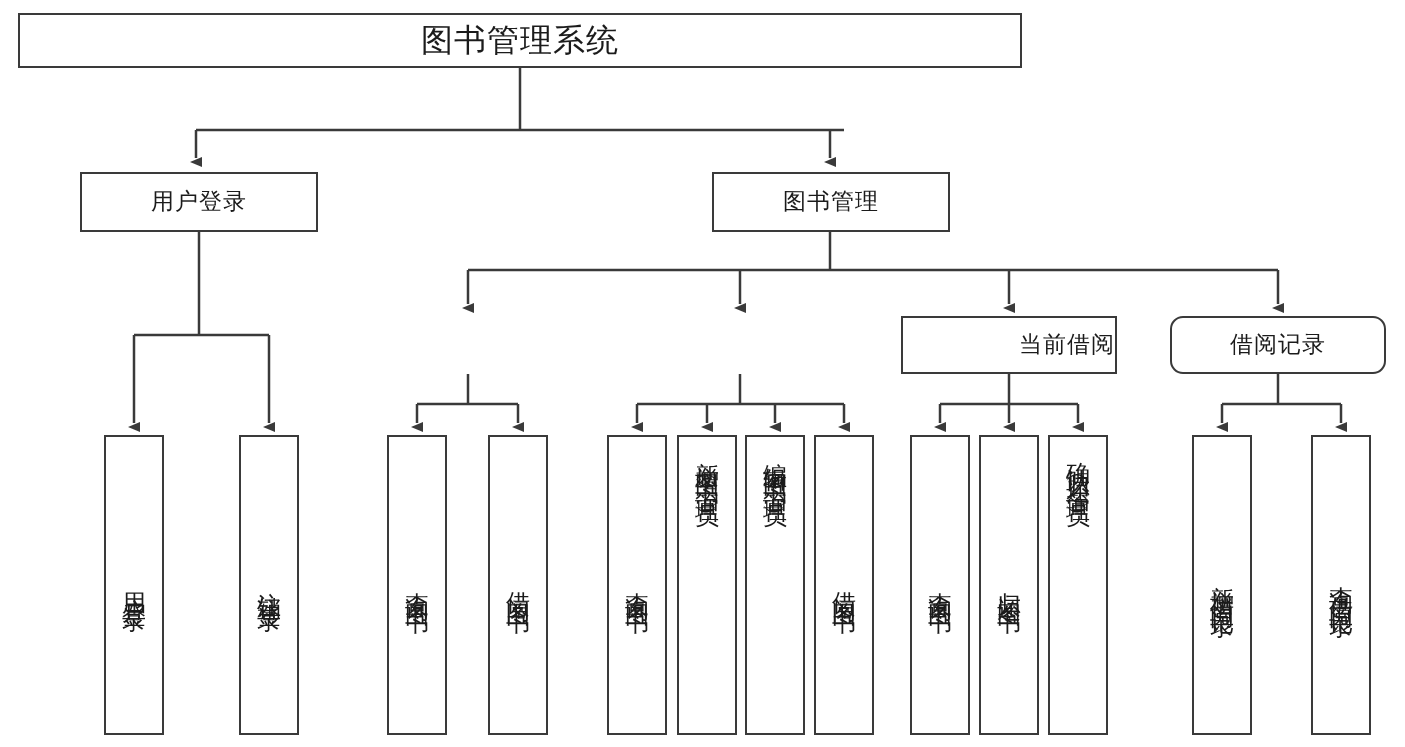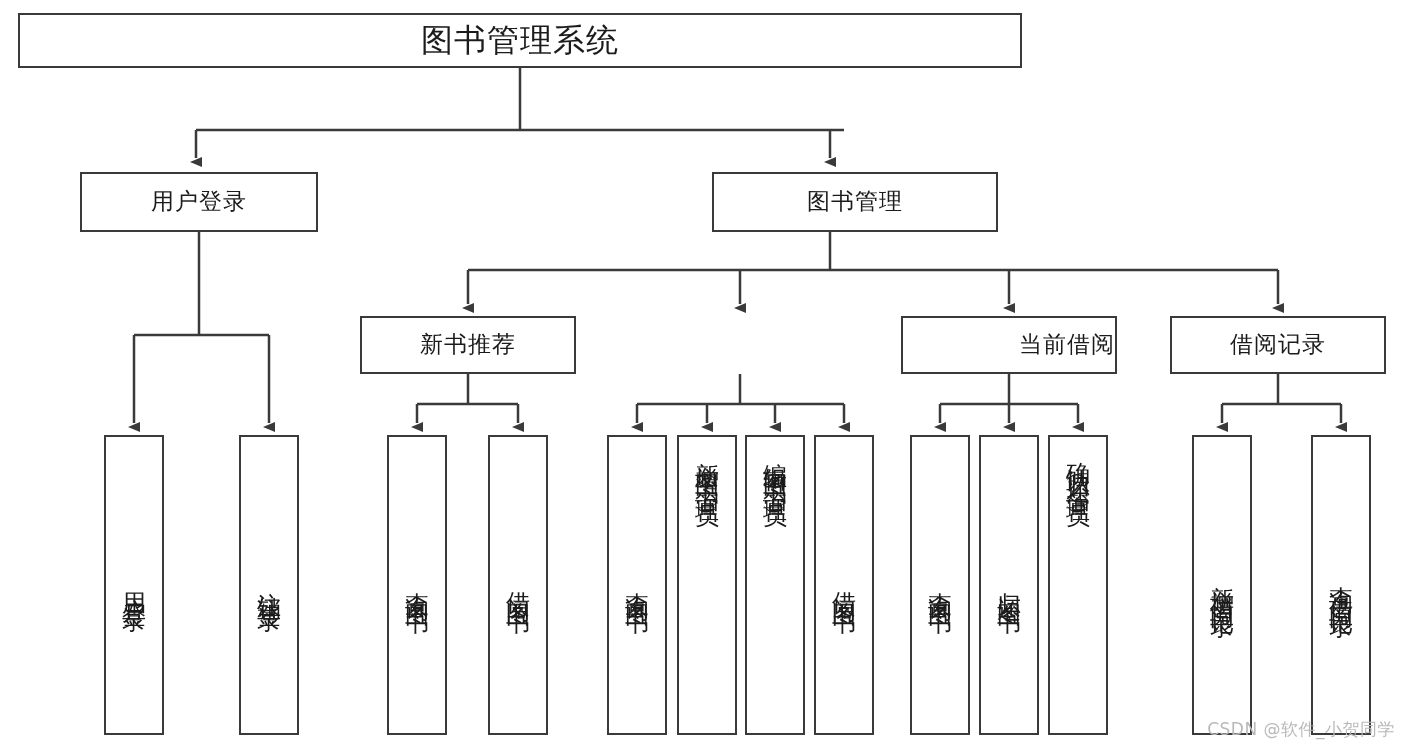--- a/index.html
+++ b/index.html
@@ -136,31 +136,28 @@
     </g>
   </svg>
 
   <div class="node horiz root" style="left:18px; top:13px; width:1004px; height:55px;">
     <span class="node-label">图书管理系统</span>
   </div>
 
   <div class="node horiz" style="left:80px; top:172px; width:238px; height:60px;">
     <span class="node-label">用户登录</span>
   </div>
-  <div class="node horiz" style="left:712px; top:172px; width:286px; height:60px;justify-content:center;">
+  <div class="node horiz" style="left:712px; top:172px; width:238px; height:60px;justify-content:center;">
     <span class="node-label">图书管理</span>
   </div>
 
-  <div class="node horiz" style="left:360px; top:316px; width:216px; height:58px;">
-    <span class="node-label">新书推荐</span>
-  </div>
   <div class="node horiz" style="left:901px; top:316px; width:216px; height:58px;justify-content:flex-end;">
     <span class="node-label">当前借阅</span>
   </div>
-  <div class="node horiz" style="left:1170px; top:316px; width:216px; height:58px;">
+  <div class="node horiz" style="left:1170px; top:316px; width:216px; height:58px;border-radius:13px;">
     <span class="node-label">借阅记录</span>
   </div>
 
   <div class="node vert centered" style="left:104px; top:435px; width:60px; height:300px;">
     <span class="node-label">用户登录</span>
   </div>
   <div class="node vert centered" style="left:239px; top:435px; width:60px; height:300px;">
     <span class="node-label">注销登录</span>
   </div>
 
@@ -194,14 +191,13 @@
     <span class="node-label">确认归还（管理员）</span>
   </div>
 
   <div class="node vert centered" style="left:1192px; top:435px; width:60px; height:300px;">
     <span class="node-label">新增借阅记录</span>
   </div>
   <div class="node vert centered" style="left:1311px; top:435px; width:60px; height:300px;">
     <span class="node-label">查询借阅记录</span>
   </div>
 
-  <div id="watermark">CSDN @软件_小贺同学</div>
 </div>
 
 </body></html>

